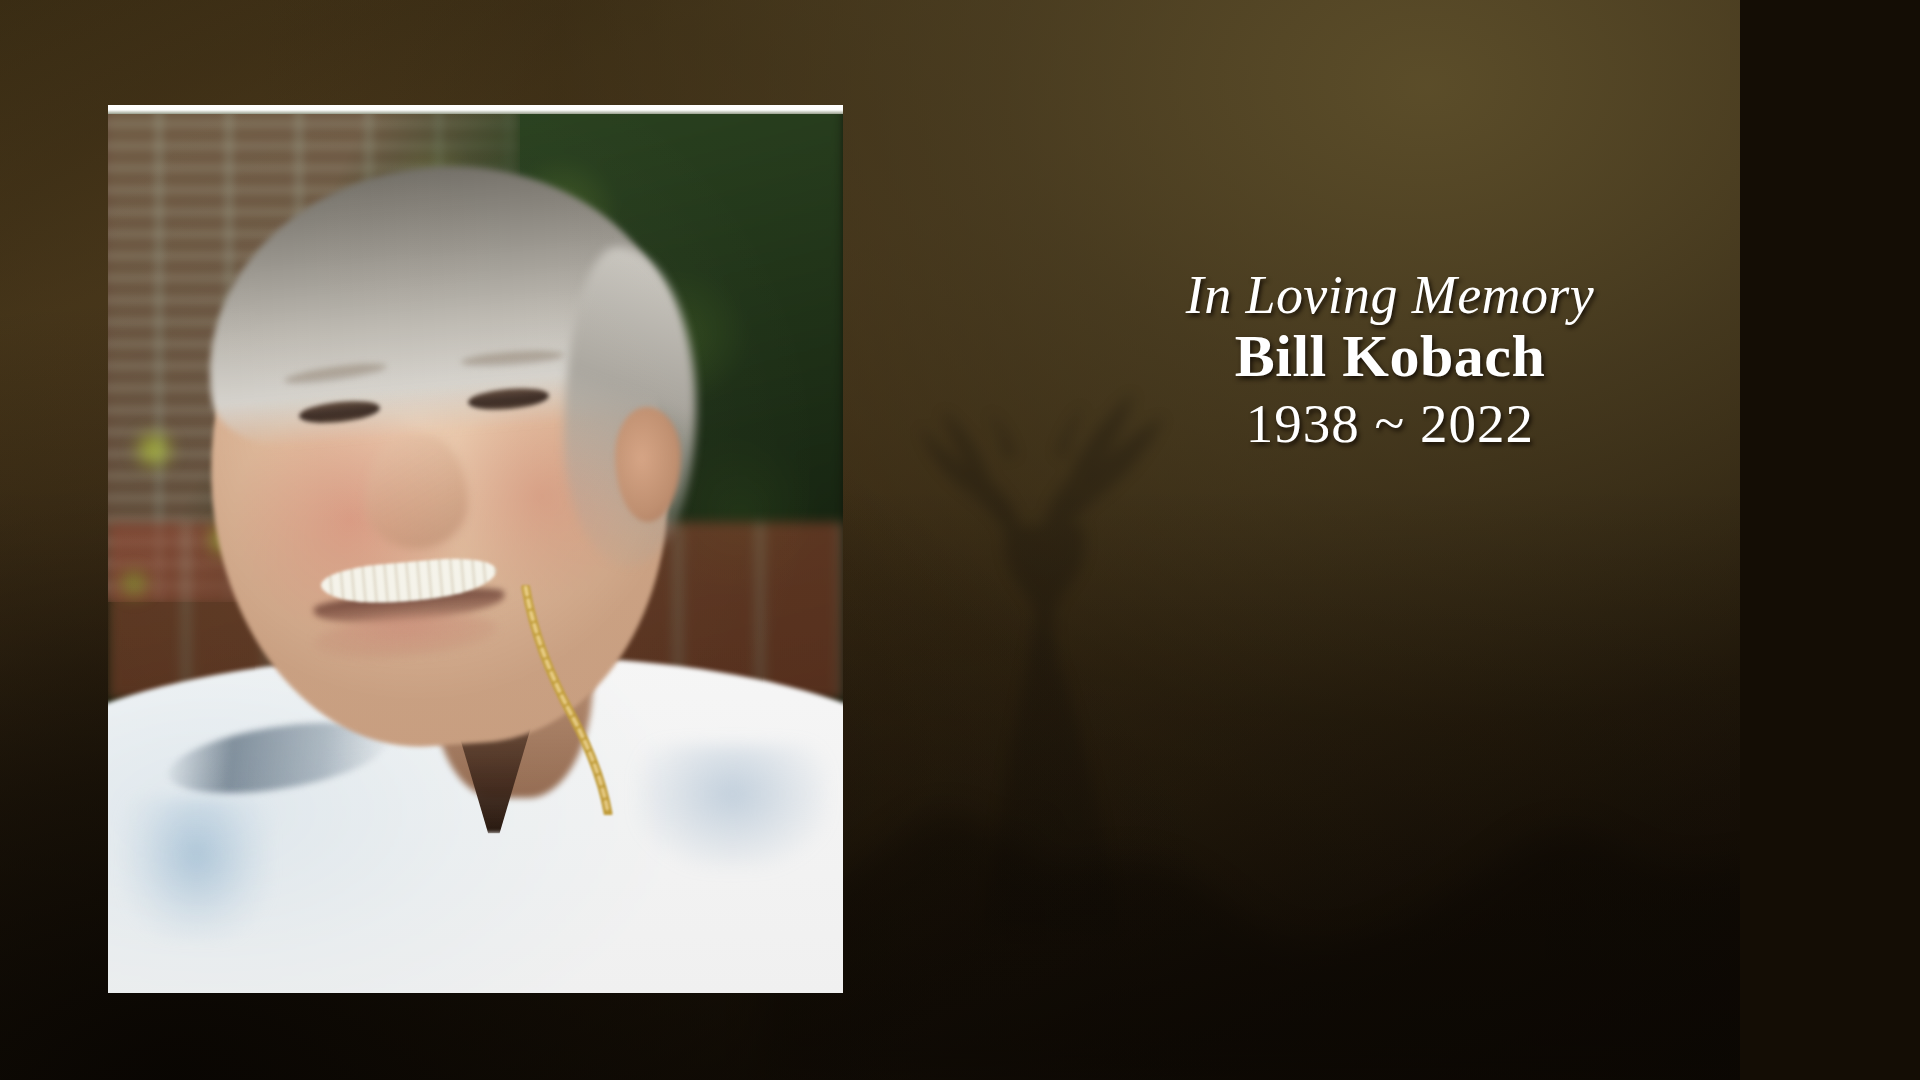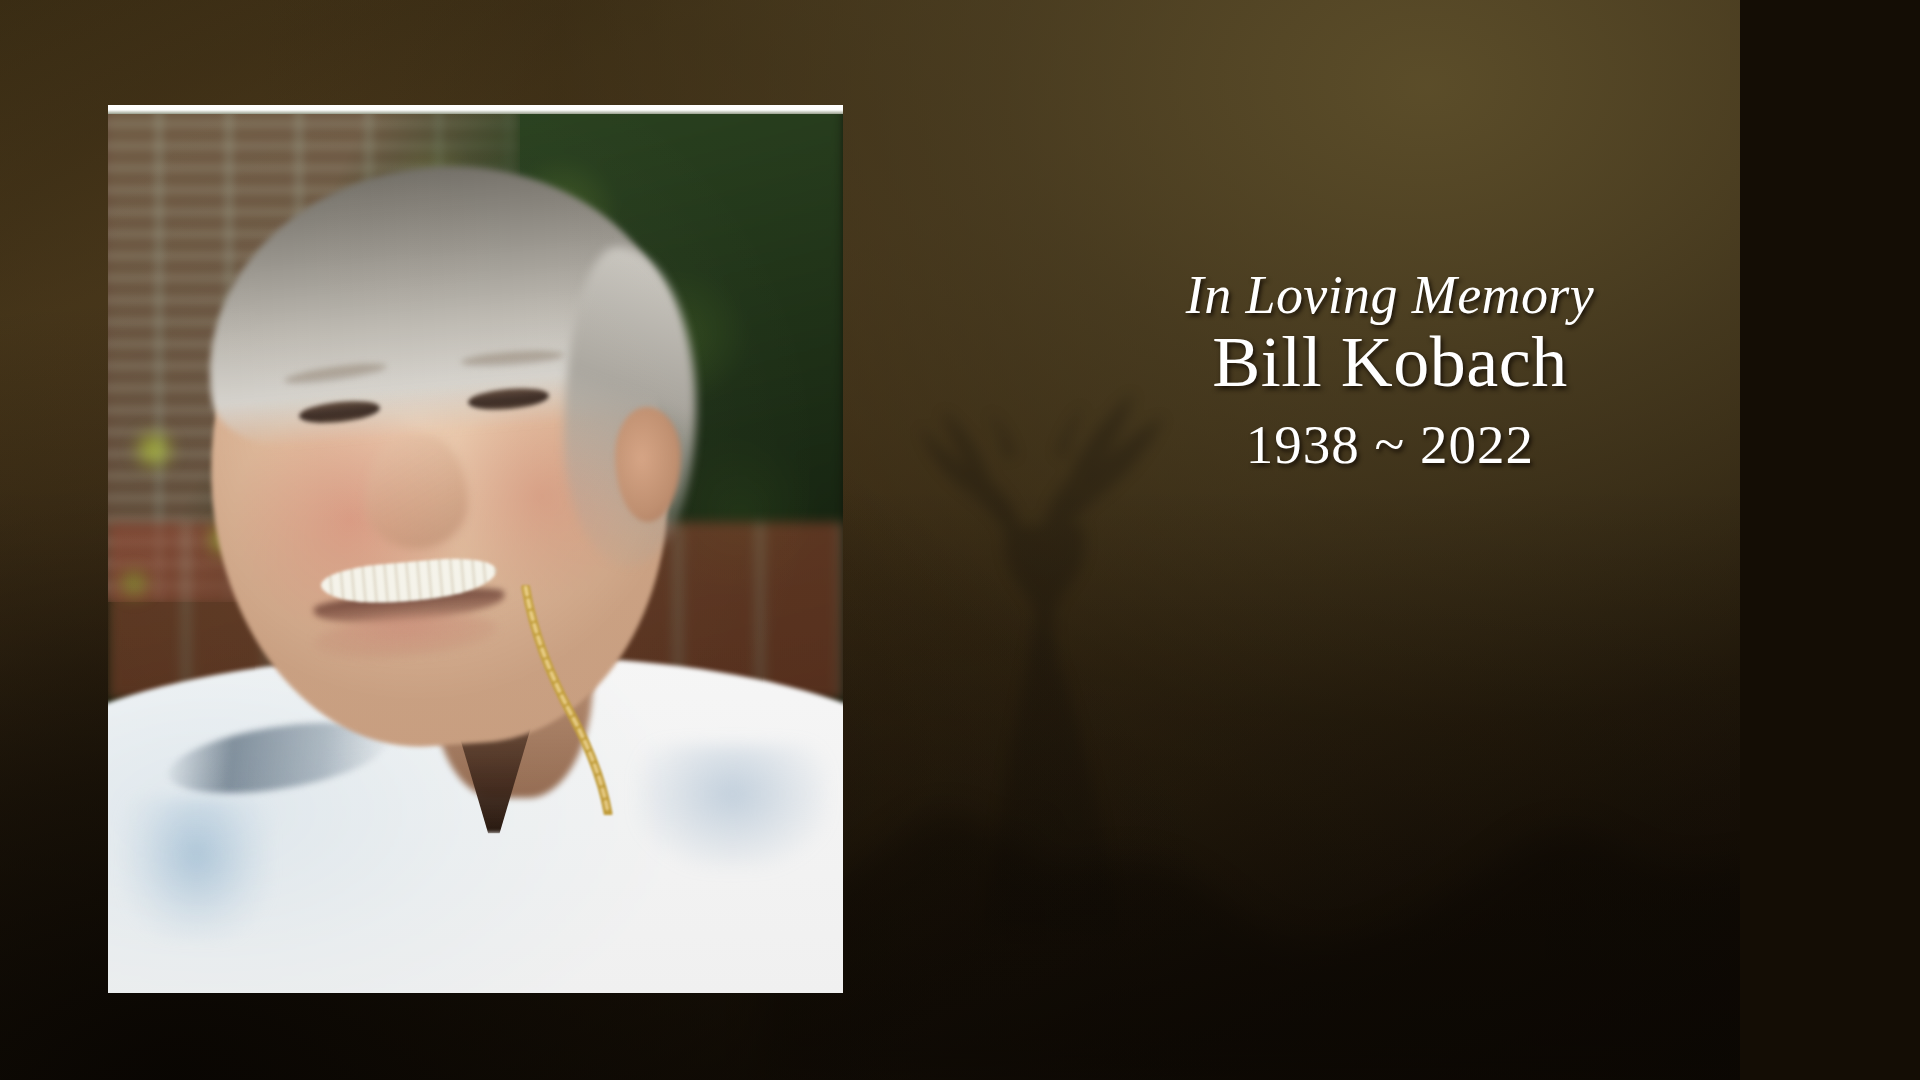--- a/index.html
+++ b/index.html
@@ -397,25 +397,25 @@
   .mt-line { display: block; white-space: nowrap; }
 
   .mt-prefix {
     font-style: italic;
     font-size: 54px;
     letter-spacing: 0.4px;
     text-shadow: 2px 3px 4px rgba(16,9,3,0.85);
     margin-bottom: 4px;
   }
   .mt-name {
-    font-size: 72px;
-    font-weight: 400;
+    font-size: 60px;
+    font-weight: 700;
     letter-spacing: 0.5px;
     text-shadow: 2px 3px 5px rgba(16,9,3,0.88);
-    margin-bottom: 19px;
+    margin-bottom: 10px;
   }
   .mt-dates {
     font-size: 55px;
     letter-spacing: 1px;
     text-shadow: 2px 3px 4px rgba(16,9,3,0.85);
   }
 </style>
 </head>
 <body>
 

